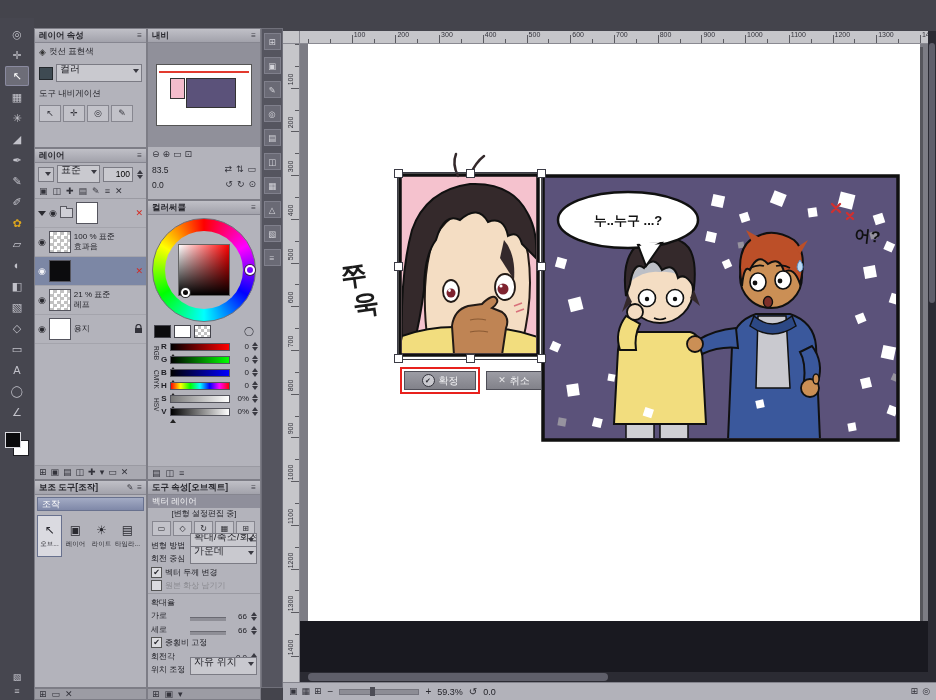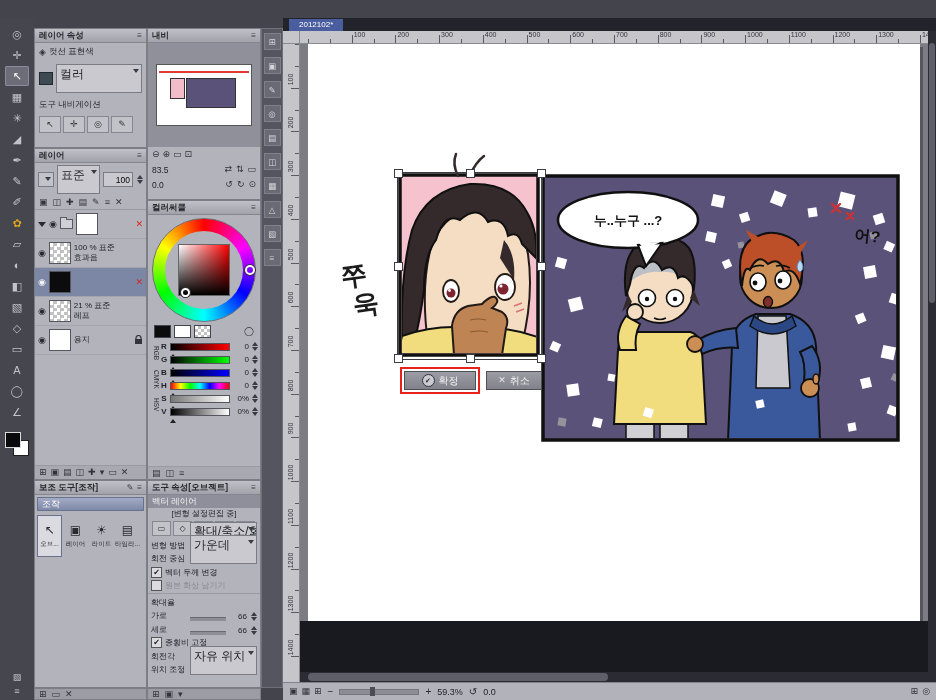--- a/index.html
+++ b/index.html
@@ -21,21 +21,21 @@
   .swatches{position:relative;width:24px;height:24px;margin-top:10px}
   .swatch-bg{position:absolute;right:0;bottom:0;width:14px;height:14px;background:#fff;border:1px solid #1d1d22}
   .swatch-fg{position:absolute;left:0;top:0;width:14px;height:14px;background:#0a0a0c;border:1px solid #d8d8de}
   #toolbar-bottom{margin-top:auto;display:flex;flex-direction:column;gap:5px;align-items:center}
   #toolbar-bottom .ico{color:#c2c2ca}
 
   
   .panel{position:absolute;background:#b3b3bb;border:1px solid #7d7d86;box-sizing:border-box}
   .ptitle{height:13px;background:linear-gradient(#c0c0c7,#a2a2ab);border-bottom:1px solid #868690;display:flex;align-items:center;padding:0 4px;font-size:8.5px;color:#26262c;font-weight:bold;white-space:nowrap;overflow:hidden}
   .tico{font-size:8px;color:#3c3c44;margin-left:4px;font-weight:normal}
-  .mini-dd{flex:1;min-width:0;height:29px;background:#c9c9cf;border:1px solid #7b7b84;display:flex;align-items:center;font-size:12px;color:#1e1e24;padding:0 9px 9px 3px;position:relative;white-space:nowrap;overflow:hidden;box-sizing:border-box}
+  .mini-dd{flex:1;min-width:0;height:18px;background:#c9c9cf;border:1px solid #7b7b84;display:flex;align-items:center;font-size:10px;color:#1e1e24;padding:0 9px 9px 3px;position:relative;white-space:nowrap;overflow:hidden;box-sizing:border-box}
   .mini-dd:after{content:"";position:absolute;right:2px;top:4px;border:3px solid transparent;border-top:4px solid #3a3a42}
   .stp{display:inline-flex;flex-direction:column;gap:1px;margin-left:1px;flex-shrink:0}
   .stp i{display:block;width:0;height:0;border:3px solid transparent}
   .stp .up{border-bottom:4px solid #3a3a42;border-top:none}
   .stp .dn{border-top:4px solid #3a3a42;border-bottom:none}
   .cb{width:9px;height:9px;background:#dcdce0;border:1px solid #555;font-size:8px;line-height:9px;text-align:center;color:#1e1e24;flex-shrink:0;box-sizing:content-box}
   .cb.empty{color:transparent}
 
   
   #layerprops{left:34px;top:28px;width:113px;height:120px}
@@ -576,23 +576,20 @@
       <span class="dock-ico">✎</span>
       <span class="dock-ico">◎</span>
       <span class="dock-ico">▤</span>
       <span class="dock-ico">◫</span>
       <span class="dock-ico">▦</span>
       <span class="dock-ico">△</span>
       <span class="dock-ico">▧</span>
       <span class="dock-ico">≡</span>
     </div>
 
-  <div id="tabstrip">
-    <div class="doc-tab">2012102*</div>
-  </div>
   <div id="ruler-corner"></div>
   <div id="ruler-top">
       <div class="rt-tick" style="left: 8px;"></div>
       <div class="rt-tick" style="left: 29.9px;"></div>
       <div class="rt-tick" style="left: 51.7px;"></div>
       <div class="rt-tick" style="left: 73.6px;"></div>
       <div class="rt-tick" style="left: 95.4px;"></div>
       <div class="rt-tick" style="left: 117.3px;"></div>
       <div class="rt-tick" style="left: 139.1px;"></div>
       <div class="rt-tick" style="left: 161px;"></div>

